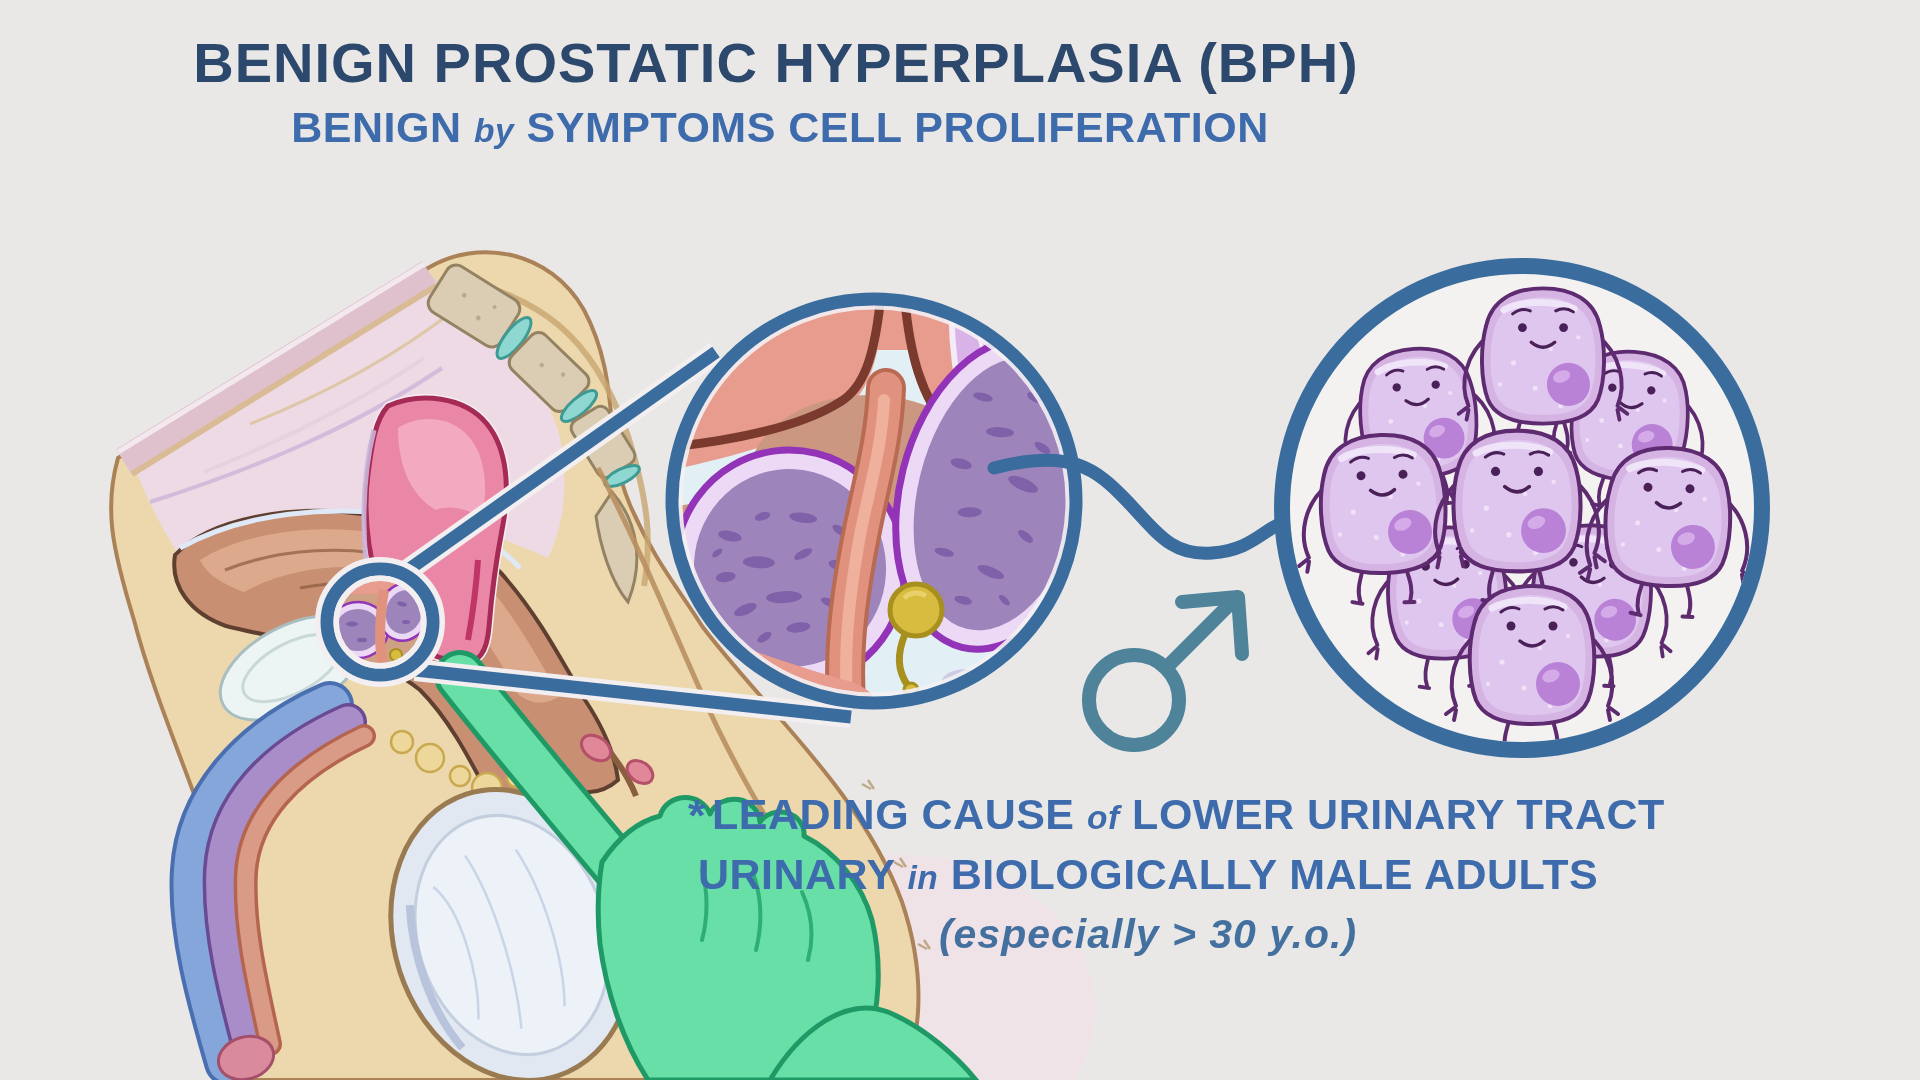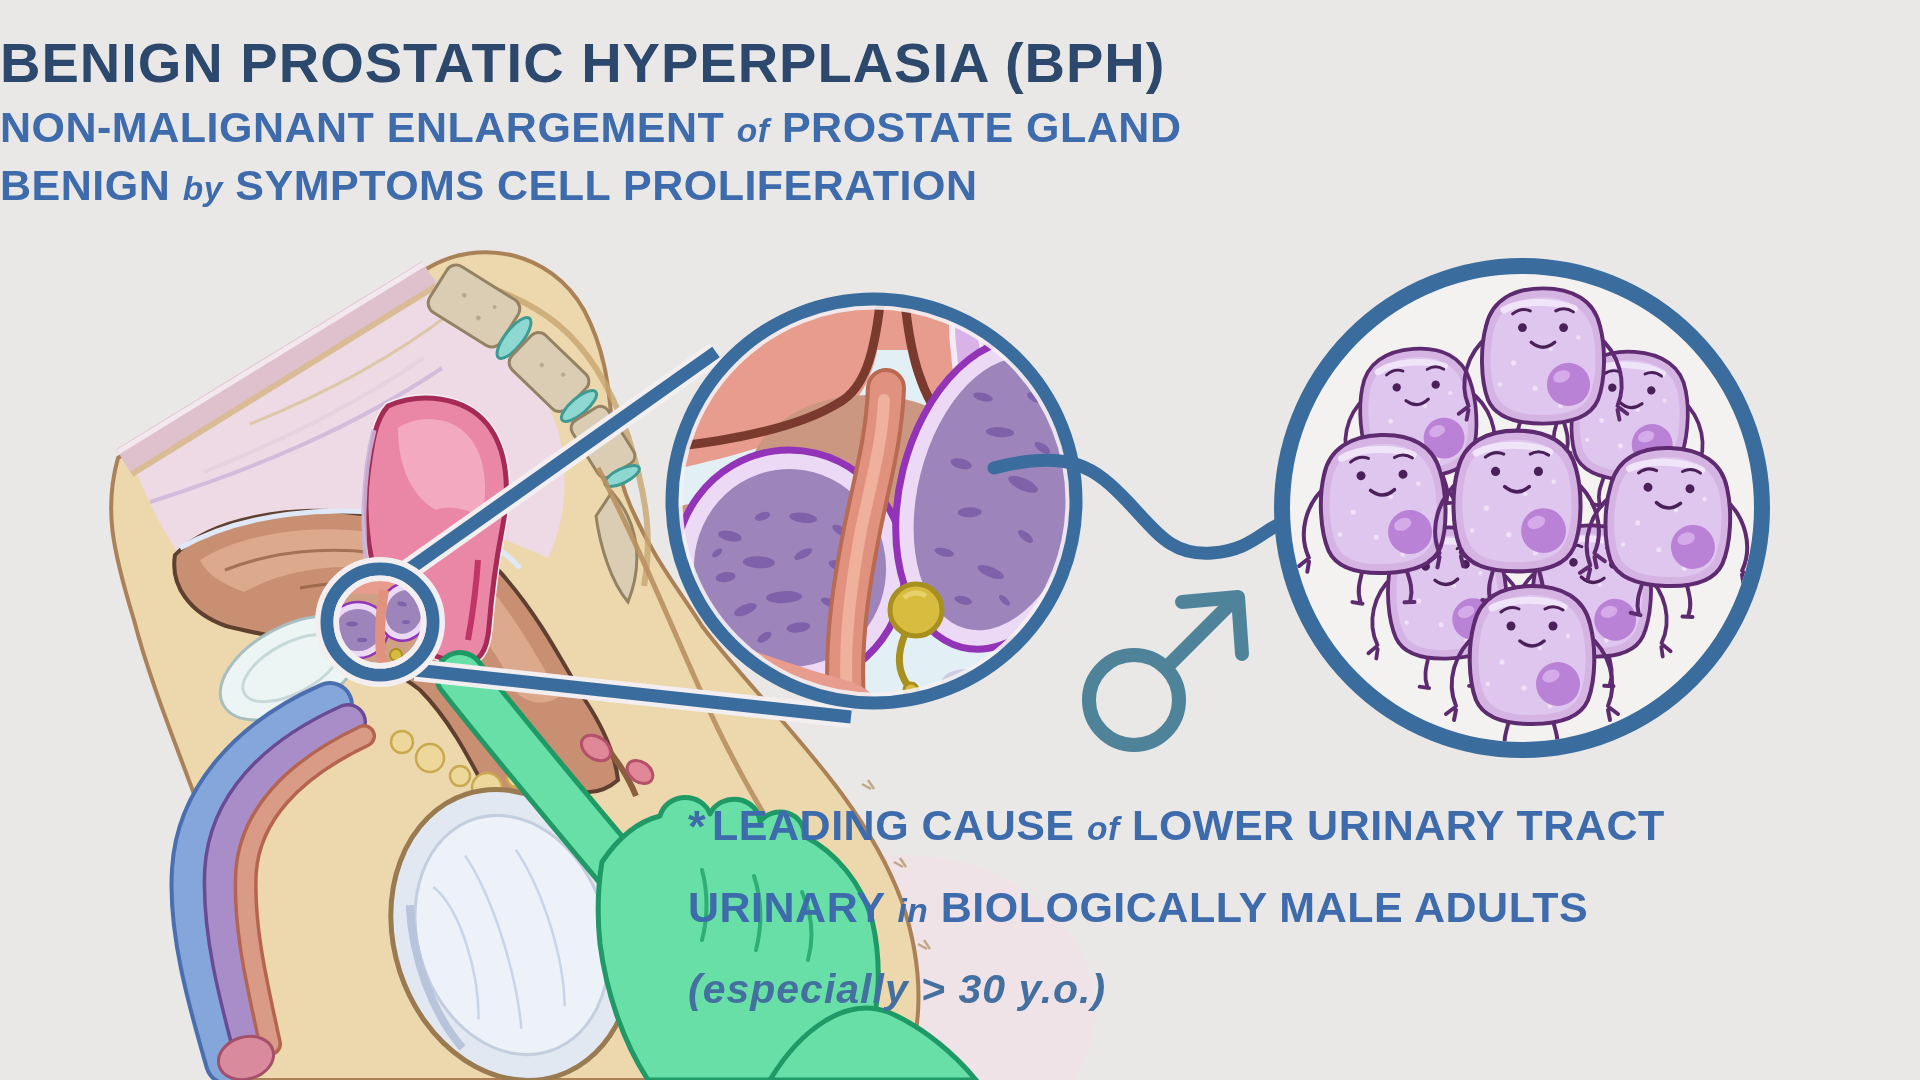--- a/index.html
+++ b/index.html
@@ -1,26 +1,26 @@
 <!DOCTYPE html>
 <html><head>
 <meta charset="utf-8">
 <style>
   html,body{margin:0;padding:0;}
   body{width:1920px;height:1080px;background:#e9e8e7;overflow:hidden;
        font-family:"Liberation Sans",sans-serif;}
   .stage{position:relative;width:1920px;height:1080px;background:#e9e8e7;}
   .stage svg{position:absolute;left:0;top:0;}
-  .txt{position:absolute;white-space:nowrap;}
+  .txt{position:absolute;text-align:center;white-space:nowrap;}
   .title{left:0;top:30px;width:1552px;font-size:56px;font-weight:bold;
          letter-spacing:1px;color:#2c486c;}
   .subtitle{left:0;top:100px;width:1560px;font-size:43px;font-weight:bold;
             line-height:55px;color:#3e6bab;letter-spacing:.5px;}
   .note{left:688px;top:786px;width:920px;font-size:43px;font-weight:bold;
-        line-height:78px;color:#3e6bab;letter-spacing:.5px;}
+        line-height:57px;color:#3e6bab;letter-spacing:.5px;}
   .sw{font-size:.78em;font-style:italic;font-weight:600;}
   .ast{font-size:1.05em;vertical-align:-2px;padding-right:6px;}
   .hand3{font-size:41px;font-style:italic;font-weight:700;color:#44709f;
          letter-spacing:1px;}
 </style>
 </head>
 <body>
 
 <div class="stage">
 
@@ -361,25 +361,20 @@
     <circle cx="1134" cy="700" r="45"></circle>
     <path d="M 1166,668 L 1234,600"></path>
     <path d="M 1238,597 L 1182,602 M 1238,597 L 1242,654"></path>
   </g>
 </svg>
 
 <div class="txt title">BENIGN PROSTATIC HYPERPLASIA (BPH)</div>
 
 <div class="txt subtitle">
   <div>
-    <span>NON-MALIGNANT ENLARGEMENT</span>
-    <span class="sw">of</span>
-    <span>PROSTATE GLAND</span>
-  </div>
-  <div>
     <span>BENIGN</span>
     <span class="sw">by</span>
     <span>SYMPTOMS CELL PROLIFERATION</span>
   </div>
 </div>
 
 <div class="txt note">
   <div>
     <span class="ast">*</span><span>LEADING CAUSE</span>
     <span class="sw">of</span>

